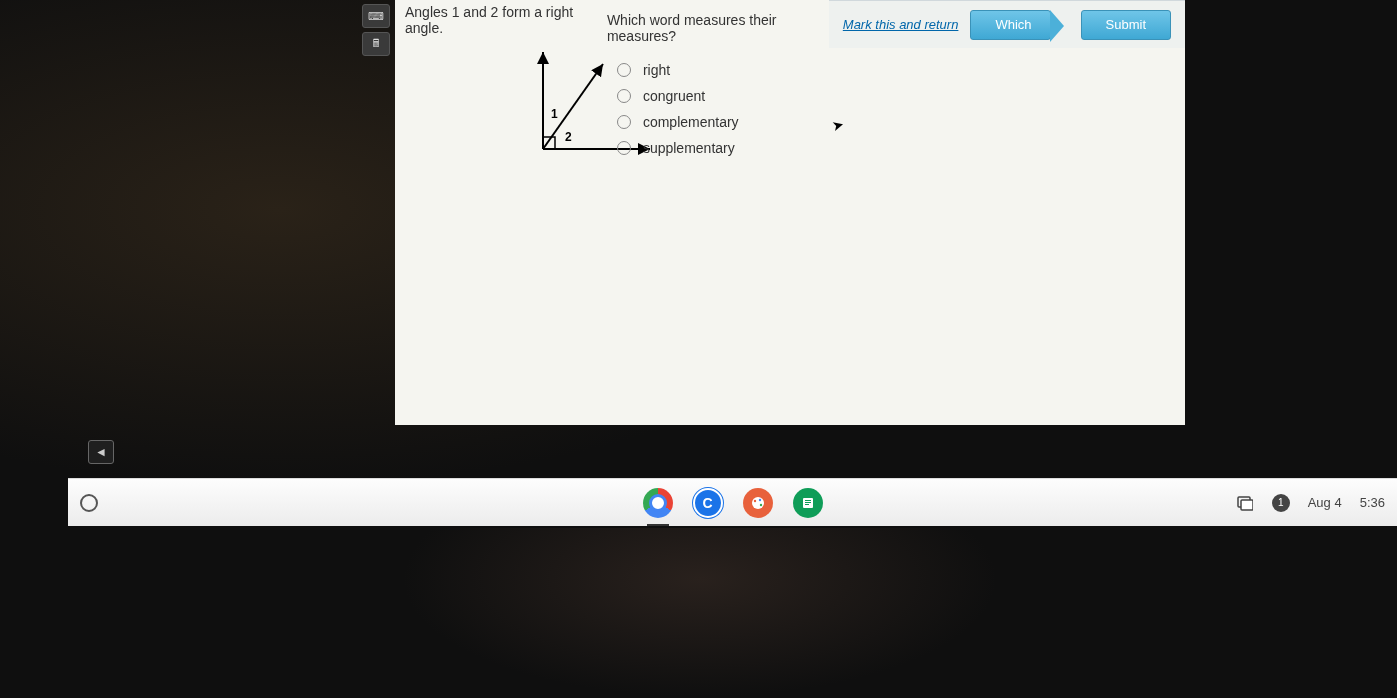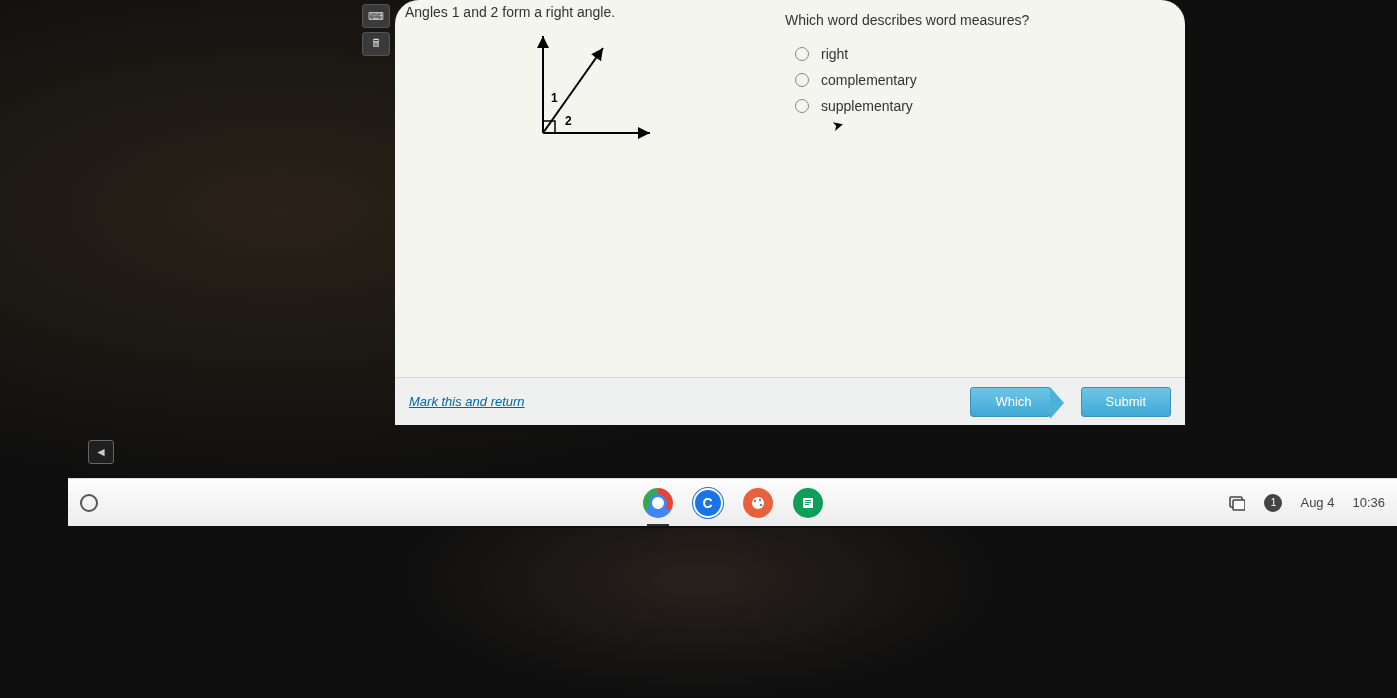--- a/index.html
+++ b/index.html
@@ -17,22 +17,21 @@
       background: radial-gradient(ellipse at 20% 30%, #2a2218 0%, #0f0f0f 40%);
     }
     .quiz-window {
       position: absolute;
       left: 395px;
       top: 0;
       width: 790px;
       height: 425px;
       background: #f5f5f0;
       display: flex;
-      flex-direction: column;
-      border-radius: 24px;
+      flex-direction: row;
     }
     .quiz-body {
       flex: 1;
       display: flex;
       padding: 4px 20px 10px 10px;
     }
     .left-col {
       width: 50%;
       padding-right: 10px;
     }
@@ -280,25 +279,29 @@
           <line x1="18" y1="105" x2="18" y2="8" stroke="#000" stroke-width="2" marker-end="url(#arr)"></line>
           <line x1="18" y1="105" x2="125" y2="105" stroke="#000" stroke-width="2" marker-end="url(#arr)"></line>
           <line x1="18" y1="105" x2="78" y2="20" stroke="#000" stroke-width="2" marker-end="url(#arr)"></line>
           <path d="M18,93 L30,93 L30,105" fill="none" stroke="#000" stroke-width="1.5"></path>
           <text x="26" y="74" font-size="12" font-weight="bold" fill="#000">1</text>
           <text x="40" y="97" font-size="12" font-weight="bold" fill="#000">2</text>
         </svg>
       </div>
     </div>
     <div class="right-col">
-      <div class="question-text">Which word describes word measures?</div>
+      <div class="question-text">Which word measures their measures?</div>
 
       <div class="option-row">
         <span class="radio"></span>
         <span class="option-label">right</span>
+      </div>
+      <div class="option-row">
+        <span class="radio"></span>
+        <span class="option-label">congruent</span>
       </div>
       <div class="option-row">
         <span class="radio"></span>
         <span class="option-label">complementary</span>
       </div>
       <div class="option-row">
         <span class="radio"></span>
         <span class="option-label">supplementary</span>
       </div>
     </div>
@@ -341,17 +344,17 @@
   </div>
   <div class="shelf-right">
     <span class="status-icon">
       <svg width="16" height="16" viewBox="0 0 16 16">
           <rect x="1" y="2" width="12" height="10" rx="1" fill="none" stroke="#444" stroke-width="1.5"></rect>
           <rect x="4" y="5" width="12" height="10" rx="1" fill="#fff" stroke="#444" stroke-width="1.5"></rect>
         </svg>
     </span>
     <span class="status-icon" style="background:#444;border-radius:50%;color:#fff;font-size:10px;">1</span>
     <span>Aug 4</span>
-    <span>10:36</span>
+    <span>5:36</span>
   </div>
 </div>
 
 <div class="reflection"></div>
 
 </body></html>

